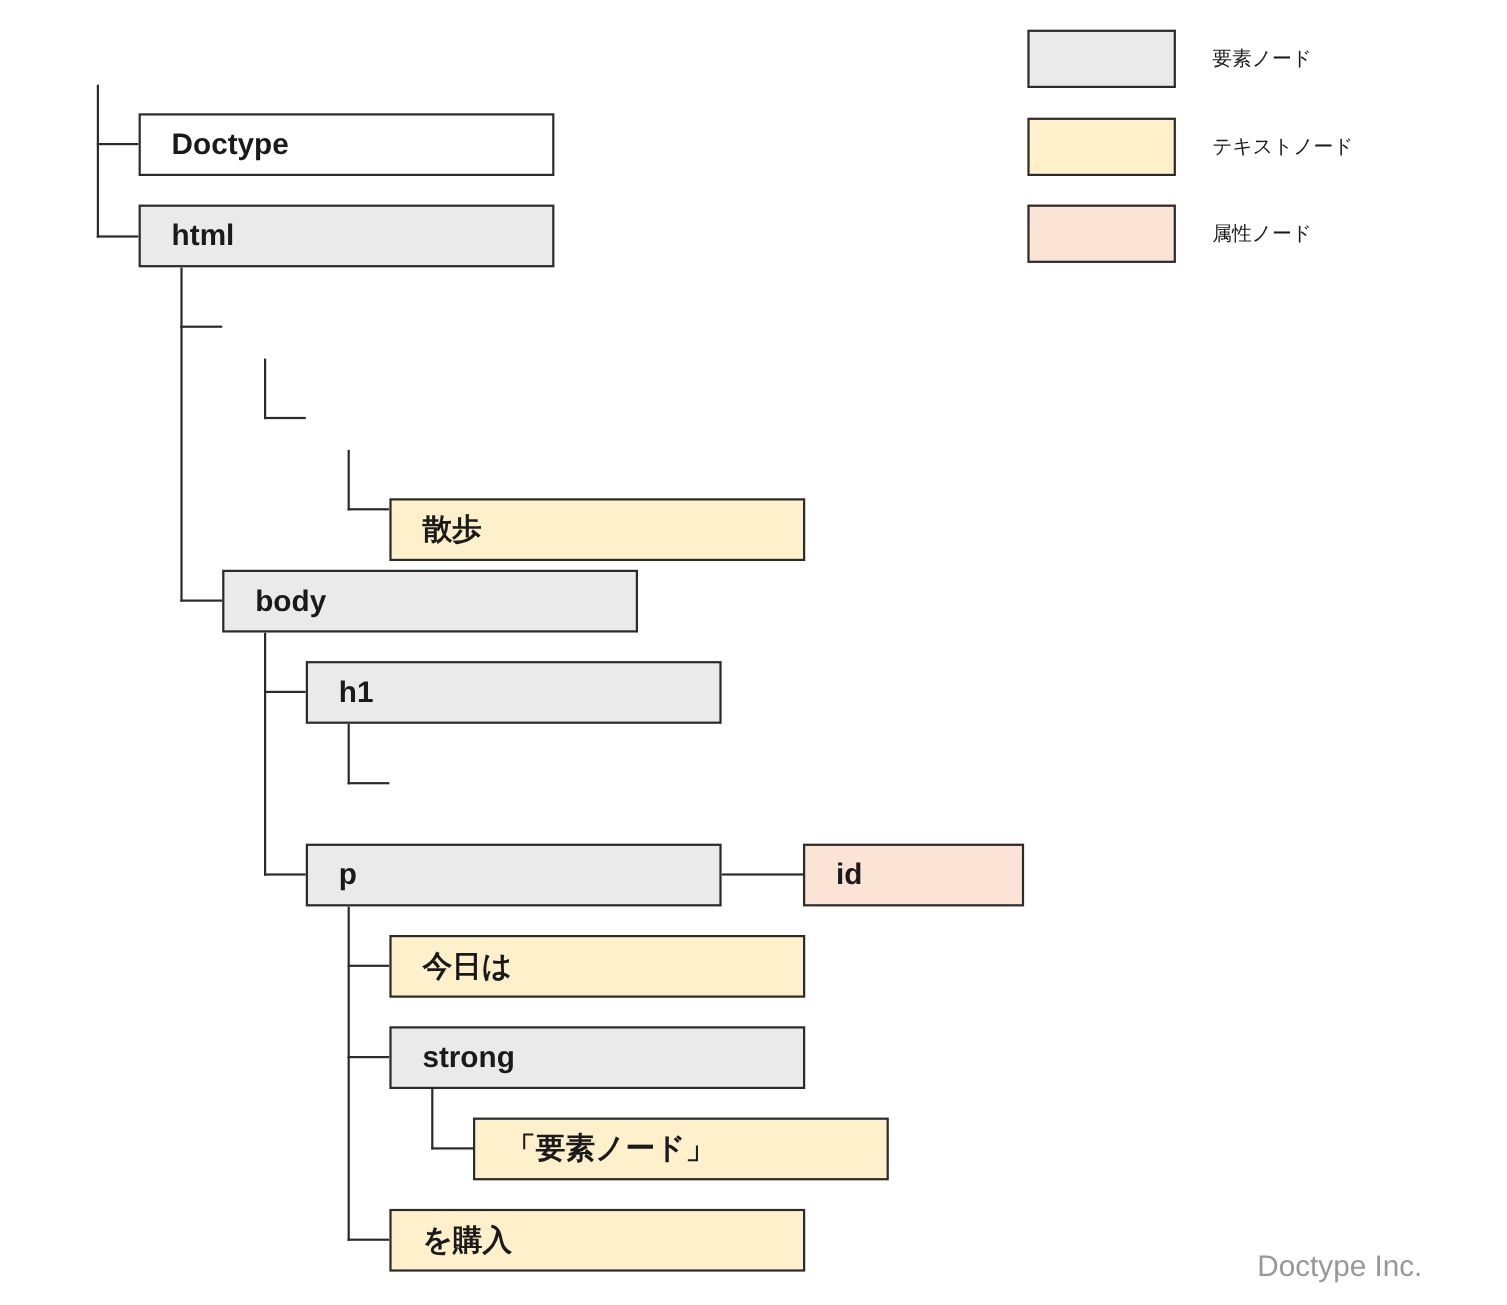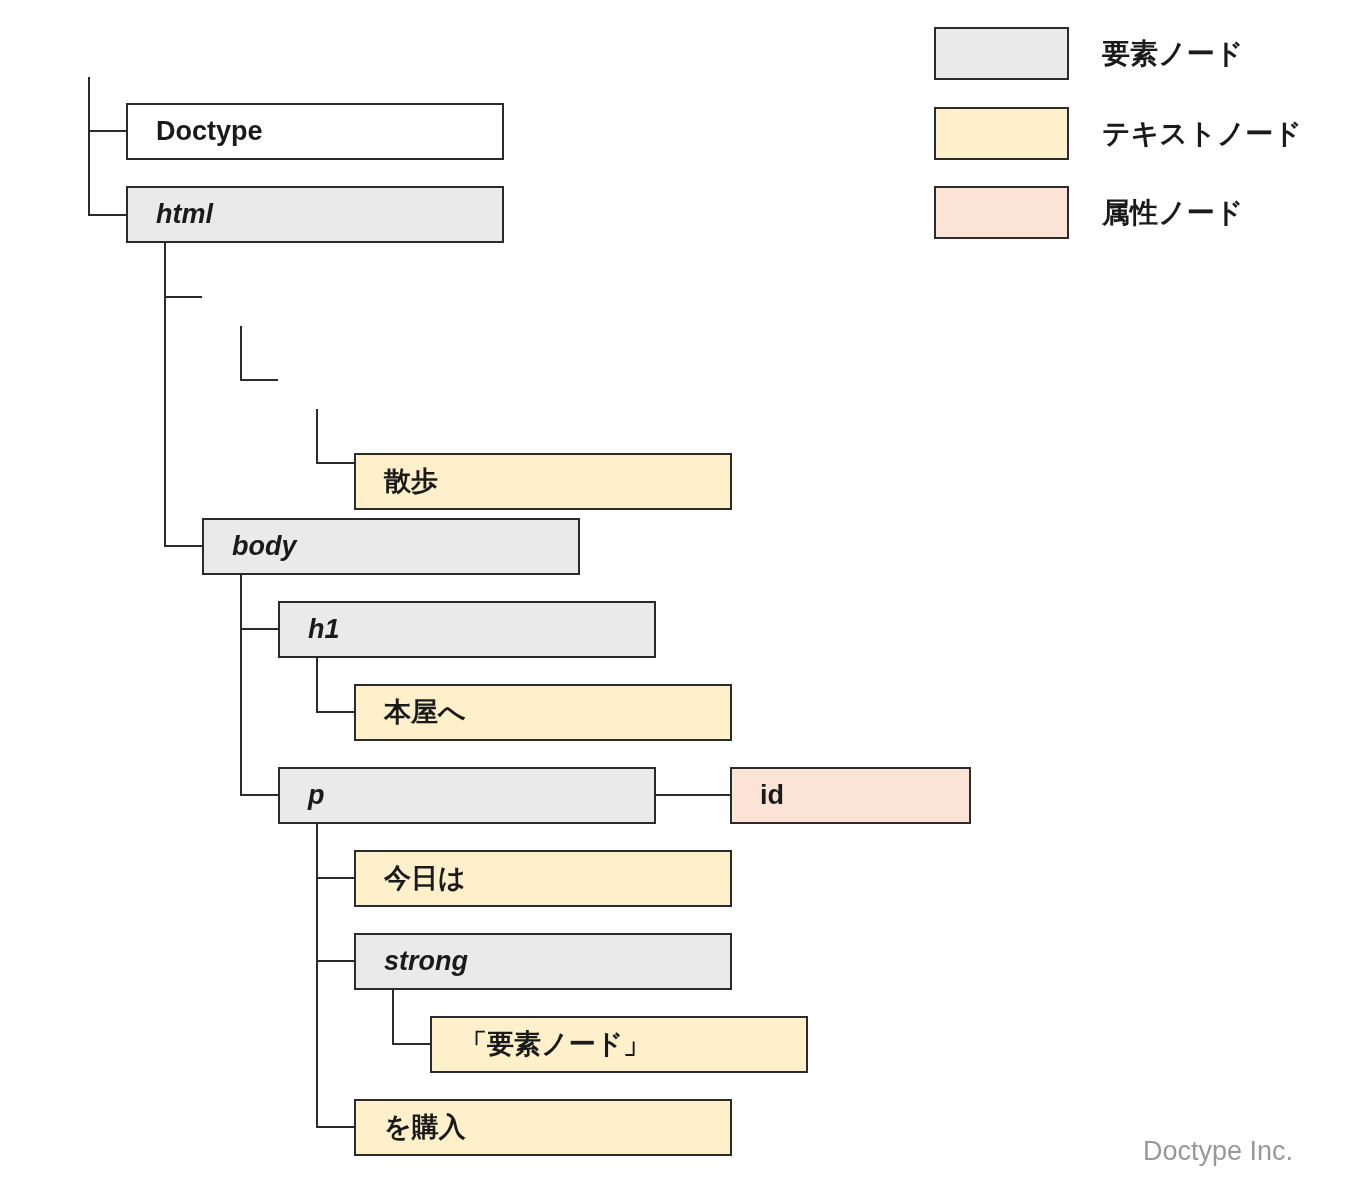--- a/index.html
+++ b/index.html
@@ -20,43 +20,43 @@
     border: 2px solid var(--border, #2b2b2b);
     background: var(--plain-fill, #ffffff);
     color: var(--label-text, #1a1a1a);
     font-weight: bold;
     font-size: 27px;
     line-height: 52px;
     padding-left: 28px;
     white-space: nowrap;
     overflow: hidden;
   }
-  .node--element   { background: var(--element-fill, #eaeaea); font-style: italic; }
+  .node--element   { background: var(--element-fill, #eaeaea); }
   .node--text      { background: var(--text-fill, #fdf0cb); }
   .node--attribute { background: var(--attribute-fill, #fbe4d5); }
-  .node--attr-wide { width: 241px; }
+  .node--attr-wide { width: 201px; }
   .edge {
     position: absolute;
     background: var(--connector, #2b2b2b);
   }
   .edge.v { width: 2px; }
   .edge.h { height: 2px; }
   .swatch {
     position: absolute;
     box-sizing: border-box;
     width: 135px;
     height: 53px;
     border: 2px solid var(--border, #2b2b2b);
   }
   .legend-label {
     position: absolute;
     height: 53px;
     line-height: 53px;
-    font-weight: bold;
-    font-size: 28px;
+    font-weight: normal;
+    font-size: 18px;
     color: var(--label-text, #1a1a1a);
     white-space: nowrap;
   }
   .credit {
     position: absolute;
     font-size: 27px;
     font-weight: 400;
     color: var(--credit-text, #989898);
     white-space: nowrap;
   }
@@ -95,21 +95,20 @@
   <div class="edge v" style="left:392px; top:990px;  height:55px"></div>
   <div class="edge h" style="left:392px; top:1043px; width:38px"></div>
 
   <div class="edge h" style="left:656px; top:794px;  width:74px"></div>
 
   <div class="node" style="left:126px; top:103px">Doctype</div>
   <div class="node node--element" style="left:126px; top:186px">html</div>
   <div class="node node--text" style="left:354px; top:453px">散歩</div>
   <div class="node node--element" style="left:202px; top:518px">body</div>
   <div class="node node--element" style="left:278px; top:601px">h1</div>
-  <div class="node node--text" style="left:354px; top:684px">本屋へ</div>
   <div class="node node--element" style="left:278px; top:767px">p</div>
   <div class="node node--attribute node--attr-wide" style="left:730px; top:767px">id</div>
   <div class="node node--element" style="left:354px; top:933px">strong</div>
   <div class="node node--text" style="left:354px; top:850px">今日は</div>
   <div class="node node--text" style="left:430px; top:1016px">「要素ノード」</div>
   <div class="node node--text" style="left:354px; top:1099px">を購入</div>
 
   <div>
     <div class="swatch node--element" style="left:934px; top:27px"></div>
     <div class="legend-label" style="left:1102px; top:27px">要素ノード</div>

